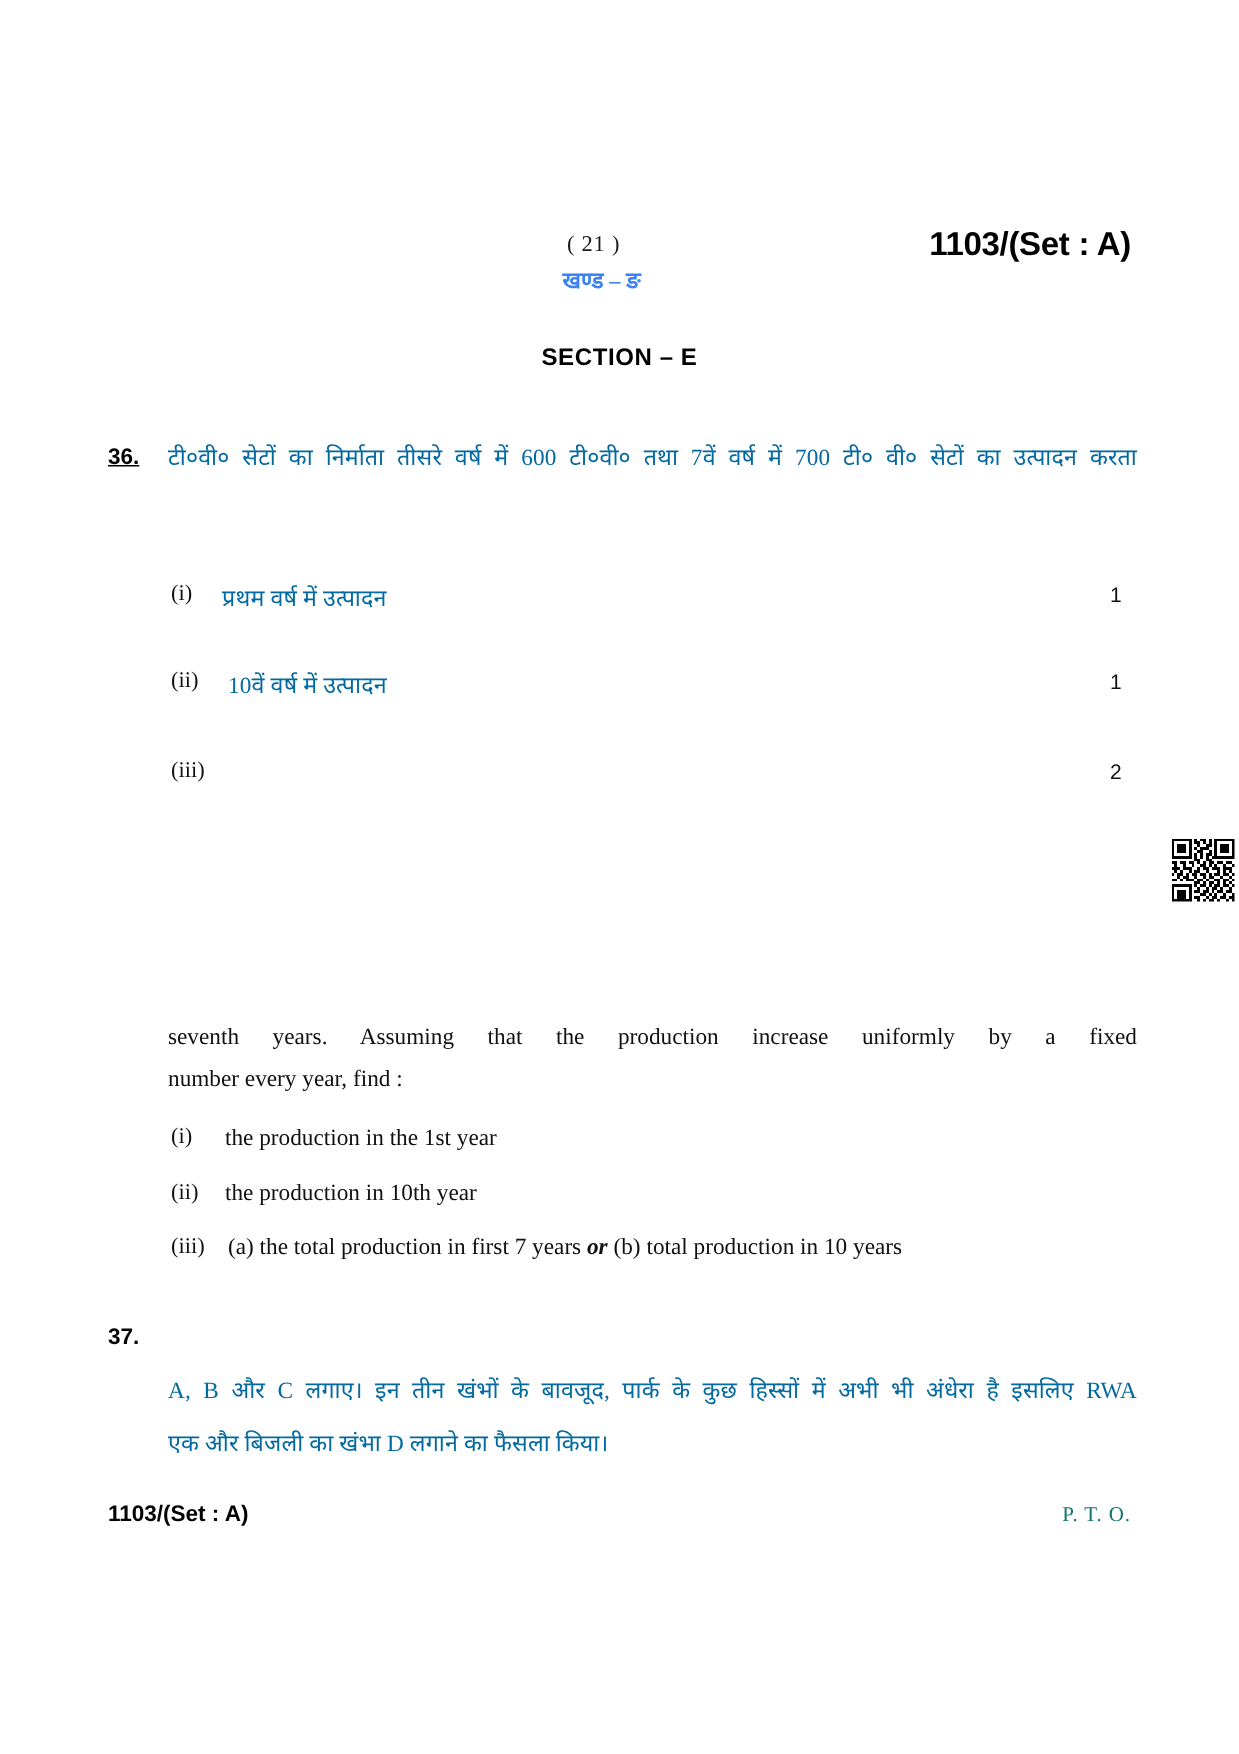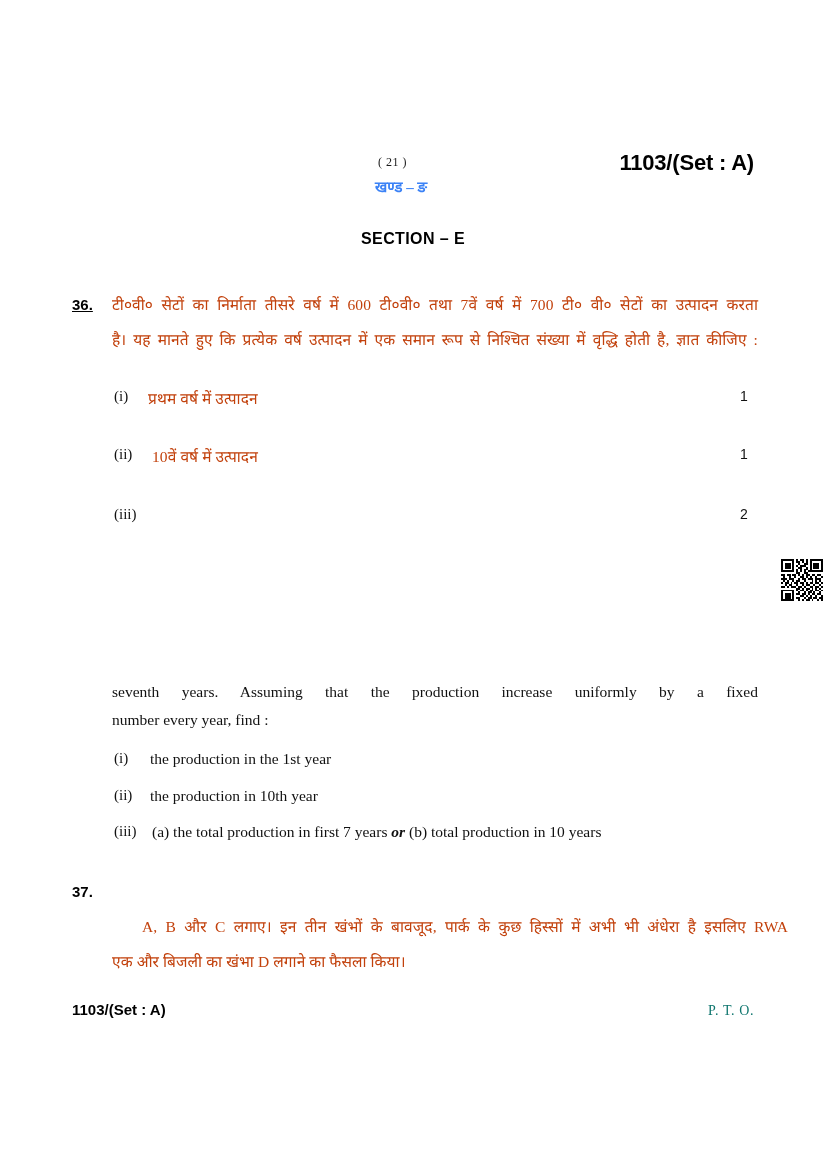--- a/index.html
+++ b/index.html
@@ -18,21 +18,21 @@
     background: #ffffff;
     overflow: hidden;
   }
 
   
   .page-num {
     position: absolute;
     left: 378px;
     top: 155px;
     font-family: "Liberation Serif", serif;
-    font-size: 12px;
+    font-size: 15px;
     letter-spacing: 0.5px;
     color: #1a1a1a;
     white-space: nowrap;
   }
   .khand {
     position: absolute;
     left: 375px;
     top: 176px;
     font-family: "Liberation Serif", serif;
     font-size: 15px;
@@ -66,21 +66,21 @@
   .q-num {
     position: absolute;
     font-size: 15px;
     font-weight: bold;
     color: #000;
   }
   .hline {
     position: absolute;
     font-family: "Liberation Serif", serif;
     font-size: 15.5px;
-    color: #c2410c;
+    color: #0369a1;
     white-space: nowrap;
     letter-spacing: 0.1px;
   }
   .hline.justified {
     white-space: normal;
     text-align: justify;
     text-align-last: justify;
   }
   .eline {
     position: absolute;
@@ -149,21 +149,20 @@
 <div id="page">
 
   <div class="page-num">( 21 )</div>
   <div class="khand">खण्ड – ङ</div>
   <div class="code-right">1103/(Set : A)</div>
   <div class="section-title">SECTION – E</div>
 
   <div class="q-num" style="left:72px; top:296px;text-decoration:underline;">36.</div>
 
   <div class="hline justified" style="left:112px; top:293px; width:646px;">टी०वी० सेटों का निर्माता तीसरे वर्ष में 600 टी०वी० तथा 7वें वर्ष में 700 टी० वी० सेटों का उत्पादन   करता</div>
-  <div class="hline justified" style="left:112px; top:328px; width:646px;">है। यह मानते हुए कि प्रत्येक वर्ष उत्पादन में एक समान रूप से निश्चित संख्या में वृद्धि होती है, ज्ञात कीजिए :</div>
 
   <div class="marker" style="left:114px; top:388px;">(i)</div>
   <div class="hline" style="left:148px; top:387px;">प्रथम वर्ष में उत्पादन</div>
   <div class="marks" style="top:388px;">1</div>
 
   <div class="marker" style="left:114px; top:446px;">(ii)</div>
   <div class="hline" style="left:152px; top:445px;">10वें वर्ष में उत्पादन</div>
   <div class="marks" style="top:446px;">1</div>
 
   <div class="marker" style="left:114px; top:506px;">(iii)</div>
@@ -447,19 +446,19 @@
   <div class="eline" style="left:150px; top:750px;">the production in the 1st year</div>
 
   <div class="marker" style="left:114px; top:787px;">(ii)</div>
   <div class="eline" style="left:150px; top:787px;">the production in 10th year</div>
 
   <div class="marker" style="left:114px; top:823px;">(iii)</div>
   <div class="eline" style="left:152px; top:823px;"><span>(a)  the total production in first 7 years </span><span class="bold-ital">or</span><span> (b)   total production in 10 years</span></div>
 
   <div class="q-num" style="left:72px; top:883px;">37.</div>
 
-  <div class="hline justified" style="left:112px; top:915px; width:646px;margin-left:30px;">A, B और C लगाए। इन तीन खंभों के बावजूद, पार्क के कुछ हिस्सों में अभी भी अंधेरा है इसलिए RWA</div>
+  <div class="hline justified" style="left:112px; top:915px; width:646px;">A, B और C लगाए। इन तीन खंभों के बावजूद, पार्क के कुछ हिस्सों में अभी भी अंधेरा है इसलिए RWA</div>
   <div class="hline" style="left:112px; top:950px;">एक और बिजली का खंभा D लगाने का फैसला किया।</div>
 
   <div class="footer-left">1103/(Set : A)</div>
   <div class="footer-right">P. T. O.</div>
 
 </div>
 
 </body></html>

